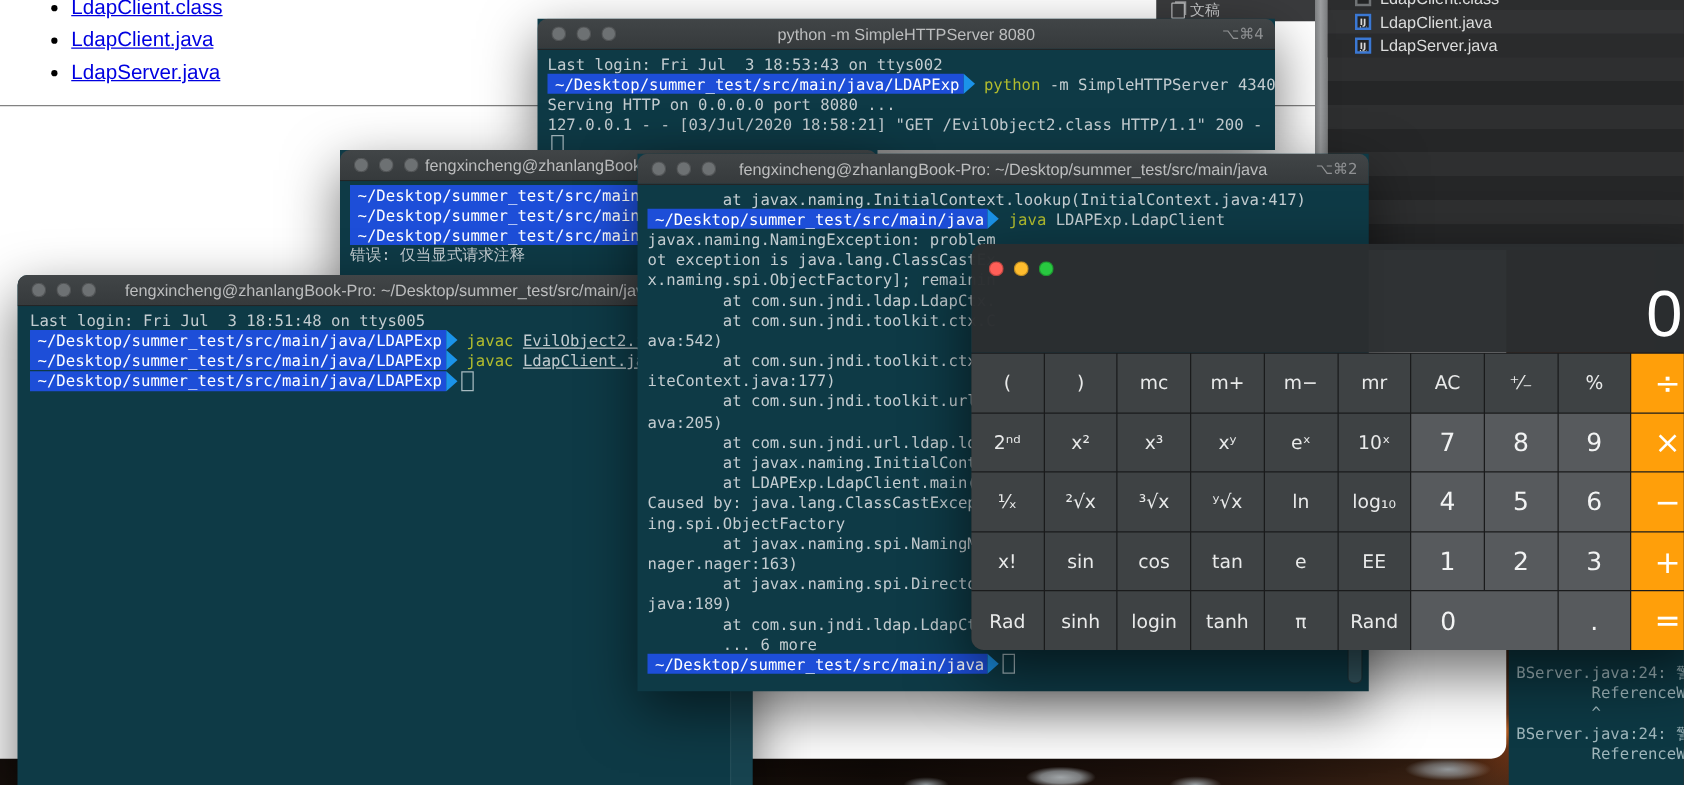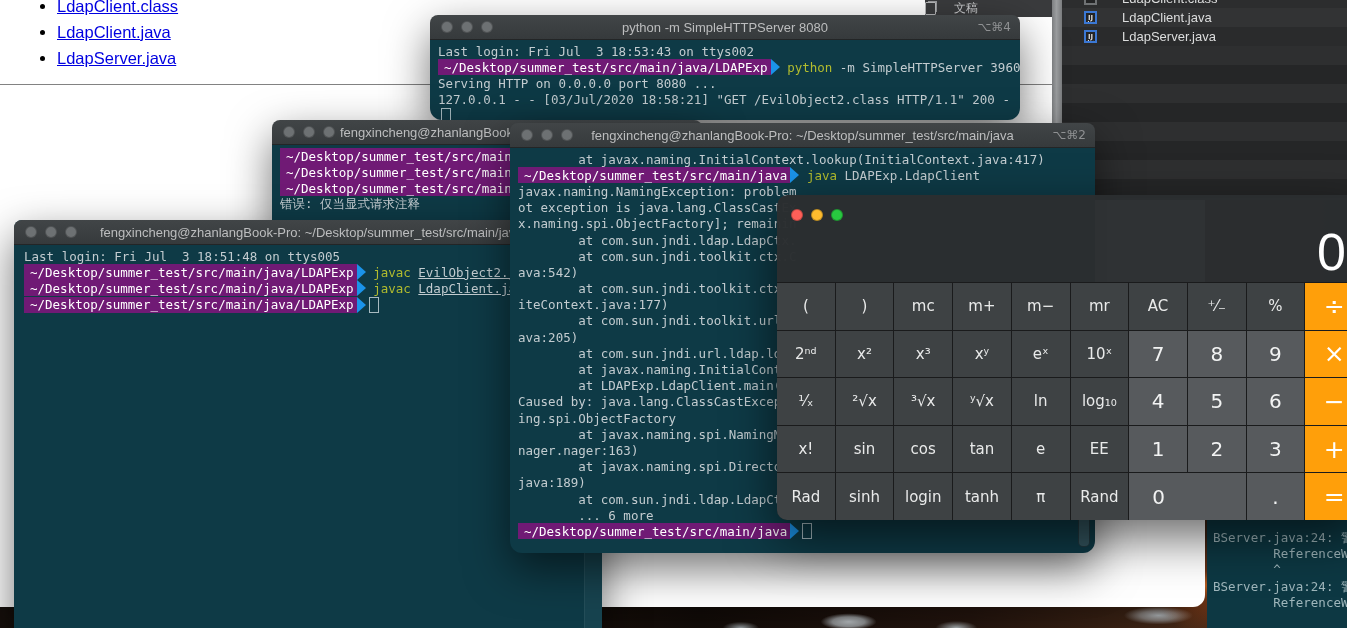--- a/index.html
+++ b/index.html
@@ -13,46 +13,46 @@
     radial-gradient(ellipse 46px 12px at 86% 98%, #d8dee2, rgba(216,222,226,.6) 40%, transparent 75%),
     radial-gradient(ellipse 26px 9px at 55% 100%, #b9c2c7, transparent 70%),
     linear-gradient(90deg,#1b130e 0,#261a11 30%,#170f0b 52%,#2c1a12 72%,#52301b 88%,#241310 100%)}
   
   #browser{left:0;top:0;width:1205px;height:607px;background:#fff;z-index:1;border-radius:0 0 12px 0;box-shadow:0 18px 50px rgba(0,0,0,.5)}
   #dirlist{margin:0;padding:0 0 0 57px;list-style:disc;margin-top:-10px}
   #dirlist li{margin:7px 0;font-size:16.5px;color:#000}
   #dirlist a{color:#0000e0;text-decoration:underline;cursor:pointer}
   #browser hr{border:none;border-top:1px solid #828282;margin:16px 0 0 0;width:1052px}
   
-  #docsfrag{left:925px;top:0;width:127px;height:17px;background:#3a3b3d;z-index:2;display:flex;align-items:center;gap:18px;padding-left:0;box-sizing:border-box}
+  #docsfrag{left:925px;top:0;width:127px;height:17px;background:#3a3b3d;z-index:2;display:flex;align-items:center;gap:4px;padding-left:12px;box-sizing:border-box}
   #docsfrag .doc-ic{width:9px;height:11px;border:1px solid #b7b8ba;border-radius:1px;position:relative;background:#3a3b3d;box-shadow:2px -2px 0 -1px #9a9b9d}
   #docsfrag span{font-size:12px;color:#c9cacc}
   
   #scrollstrip{left:1052px;top:0;width:10px;height:125px;z-index:2;background:linear-gradient(90deg,#7e8082,#9c9ea0 45%,#7b7d7f)}
   
   #filepanel{left:1062px;top:0;width:285px;height:200px;z-index:2;background:repeating-linear-gradient(180deg,#2e2f30 0 19px,#252627 19px 38px);background-position:0 8px;overflow:hidden}
   #filerows{position:absolute;left:0;top:-11px;right:0}
-  .frow{height:19px;display:flex;align-items:center;gap:25px;padding-left:22px;font-size:13px;color:#dcdddd;cursor:default}
+  .frow{height:19px;display:flex;align-items:center;gap:7px;padding-left:22px;font-size:13px;color:#dcdddd;cursor:default}
   .fic{width:13px;height:13px;box-sizing:border-box;display:flex;align-items:center;justify-content:center;font:bold 7px "DejaVu Sans",sans-serif;color:#d8d8d8;background:#232425;text-decoration:underline}
   .fic.java{border:2px solid #3b78d4}
   .fic.class{border:2px solid #6f7274}
   
   #warnterm{left:1207px;top:505px;width:150px;height:123px;z-index:3;background:#0d3843;overflow:hidden;padding:25px 0 0 6px;box-sizing:border-box}
   #warnterm .wline{font:12.5px "DejaVu Sans Mono",monospace;color:#9fb6bb;height:16.2px;white-space:pre}
   
-  .term{position:absolute;border-radius:12px;background:#0e3a46;box-shadow:0 16px 44px rgba(0,0,0,.55)}
+  .term{position:absolute;border-radius:0;background:#0e3a46;box-shadow:0 16px 44px rgba(0,0,0,.55)}
   .tbar{height:24px;background:linear-gradient(#414547,#363a3c);border-radius:8px 8px 0 0;border-bottom:1px solid #232526;position:relative;display:flex;align-items:center;cursor:default}
   .dots{display:flex;gap:8px;padding-left:11px;z-index:2}
   .dot{width:12px;height:12px;border-radius:50%;background:#6d7173;border:1px solid rgba(0,0,0,.25);box-sizing:border-box}
   .ttitle{position:absolute;left:30px;right:30px;text-align:center;font-size:13px;color:#bcbdbe;white-space:nowrap;overflow:hidden}
   .ttitle.la{left:86px;right:0;text-align:left}
   .tshort{position:absolute;right:9px;font-size:12px;color:#8f9193;font-family:"DejaVu Sans",sans-serif}
   .tcontent{position:absolute;top:25px;left:0;right:0;bottom:0;padding:3px 4px 0 8px;font:12.5px "DejaVu Sans Mono",monospace;color:#c3ccd0;border-radius:0 0 8px 8px;overflow:hidden}
   .tline{height:16.2px;display:flex;align-items:center;white-space:pre}
-  .pill{background:#701a75;color:#fff;height:16px;display:flex;align-items:center;padding:0 3px 0 6px;box-sizing:border-box}
+  .pill{background:#1d4ed8;color:#fff;height:16px;display:flex;align-items:center;padding:0 3px 0 6px;box-sizing:border-box}
   .parrow{width:0;height:0;border-top:8px solid transparent;border-bottom:8px solid transparent;border-left:9px solid #1b93e9}
   .cmd{color:#b2bc2e}
   .und{text-decoration:underline}
   .cur{width:8px;height:14px;border:1px solid #a7bac0;margin-left:3px;flex:none}
   #term-http{left:430px;top:15px;width:590px;height:105px;z-index:4}
   #term-mid{left:272px;top:120px;width:430px;height:122px;z-index:5}
   #term-mid .ttitle{left:68px;right:0;text-align:left}
   #term-left{left:14px;top:220px;width:588px;height:420px;z-index:6;border-radius:8px 8px 0 0}
   #term-left .tcontent{padding-left:10px}
   #leftscroll{position:absolute;top:25px;bottom:0;right:0;width:17px;background:#17434f;border-left:1px solid rgba(255,255,255,.06);z-index:2}
@@ -122,21 +122,21 @@
     <div class="dots">
         <span class="dot"></span>
         <span class="dot"></span>
         <span class="dot"></span>
       </div>
     <span class="ttitle">python -m SimpleHTTPServer 8080</span>
     <span class="tshort">⌥⌘4</span>
   </div>
   <div class="tcontent">
       <div class="tline"><span>Last login: Fri Jul  3 18:53:43 on ttys002</span></div>
-      <div class="tline"><span class="pill">~/Desktop/summer_test/src/main/java/LDAPExp</span><span class="parrow"></span><span> </span><span class="cmd">python</span><span> -m SimpleHTTPServer 3960</span></div>
+      <div class="tline"><span class="pill">~/Desktop/summer_test/src/main/java/LDAPExp</span><span class="parrow"></span><span> </span><span class="cmd">python</span><span> -m SimpleHTTPServer 4340</span></div>
       <div class="tline"><span>Serving HTTP on 0.0.0.0 port 8080 ...</span></div>
       <div class="tline"><span>127.0.0.1 - - [03/Jul/2020 18:58:21] "GET /EvilObject2.class HTTP/1.1" 200 -</span></div>
       <div class="tline"><span class="cur"></span></div>
     </div>
 </div>
 
 <div id="term-mid" class="term">
   <div class="tbar">
     <div class="dots">
         <span class="dot"></span>

